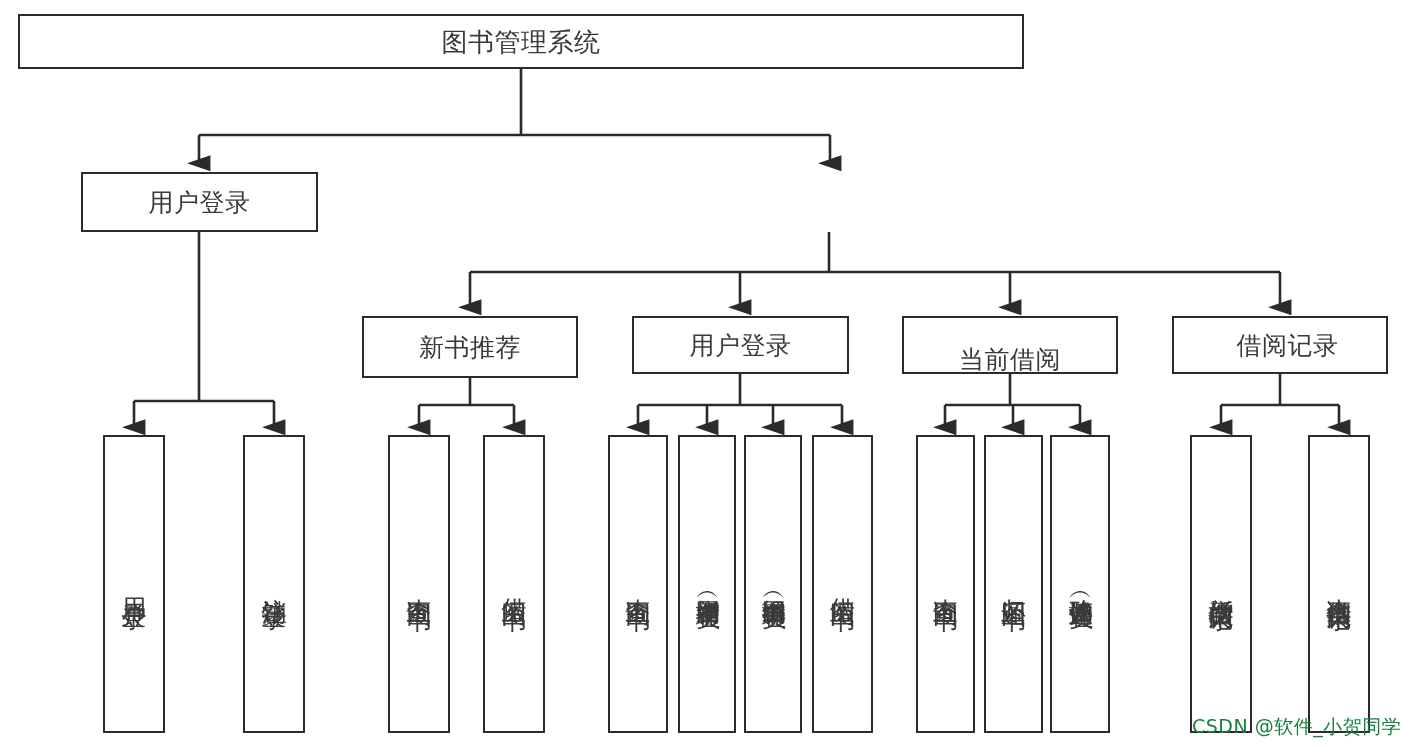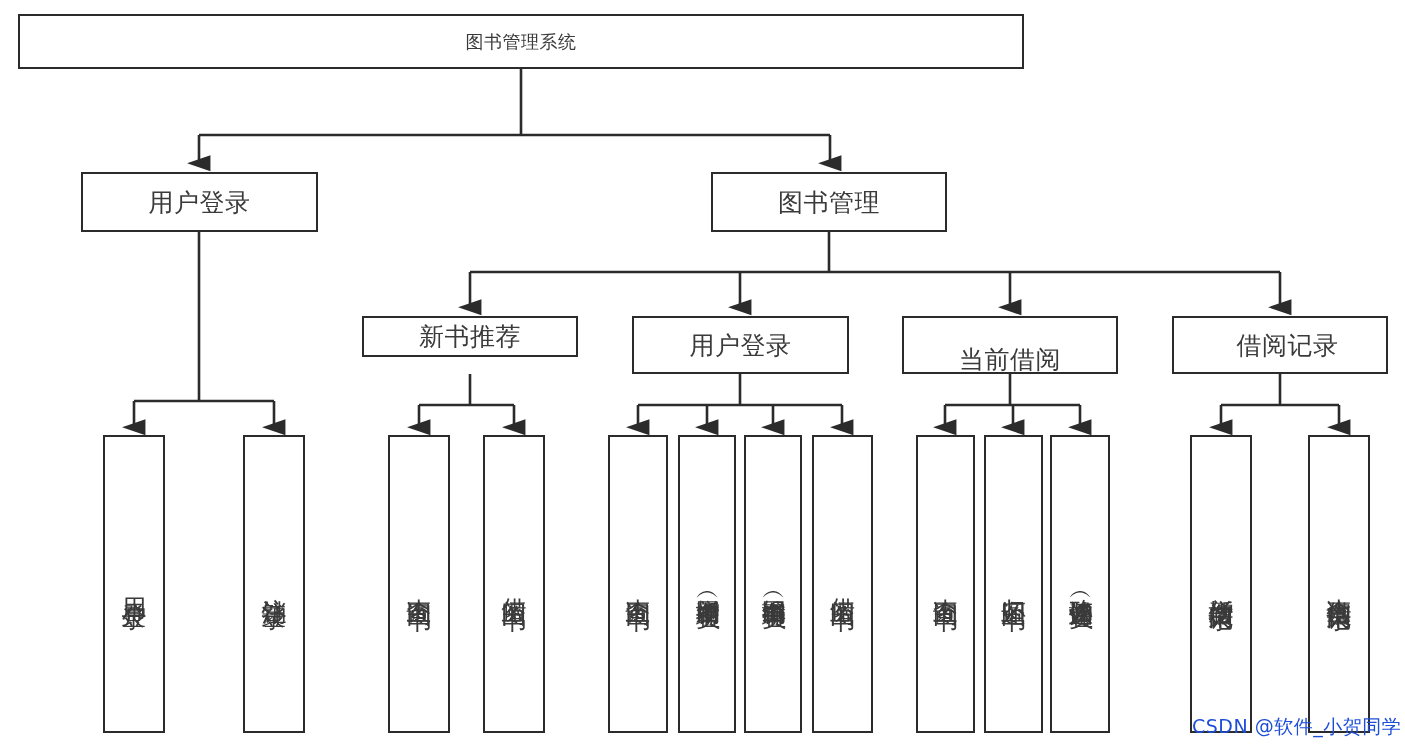--- a/index.html
+++ b/index.html
@@ -34,21 +34,21 @@
     justify-content: center;
   }
   .node-label-h {
     font-size: 25px;
     color: #3a3a3a;
     line-height: 1;
     letter-spacing: 0.5px;
     white-space: nowrap;
   }
   .node-box.root .node-label-h {
-    font-size: 18px;
+    font-size: 26px;
   }
   .leaf-box {
     position: absolute;
     box-sizing: border-box;
     border: 2.5px solid #2b2b2b;
     background: #ffffff;
     display: flex;
     align-items: center;
     justify-content: center;
     overflow: hidden;
@@ -59,21 +59,21 @@
     font-size: 25px;
     color: #3a3a3a;
     line-height: 1.08;
     letter-spacing: 3px;
     white-space: nowrap;
     text-align: center;
   }
   .watermark {
     position: absolute;
     font-size: 19px;
-    color: #1d4ed8;
+    color: #15803d;
     white-space: nowrap;
     letter-spacing: 0.5px;
     pointer-events: none;
   }
 </style>
 </head>
 <body>
 
 <div id="canvas">
 
@@ -128,25 +128,22 @@
     </g>
   </svg>
 
   <div class="node-box root" style="left:18px; top:14px; width:1006px; height:55px;">
     <span class="node-label-h">图书管理系统</span>
   </div>
 
   <div class="node-box" style="left:81px; top:172px; width:237px; height:60px;">
     <span class="node-label-h">用户登录</span>
   </div>
-  <div class="node-box" style="left:711px; top:172px; width:236px; height:60px;">
-    <span class="node-label-h">图书管理</span>
-  </div>
 
-  <div class="node-box" style="left:362px; top:316px; width:216px; height:41px;">
+  <div class="node-box" style="left:362px; top:316px; width:216px; height:62px;">
     <span class="node-label-h">新书推荐</span>
   </div>
   <div class="node-box" style="left:632px; top:316px; width:217px; height:58px;">
     <span class="node-label-h">用户登录</span>
   </div>
   <div class="node-box" style="left:902px; top:316px; width:216px; height:58px;align-items:flex-end;">
     <span class="node-label-h">当前借阅</span>
   </div>
   <div class="node-box" style="left:1172px; top:316px; width:216px; height:58px;padding-left:15px;">
     <span class="node-label-h">借阅记录</span>

